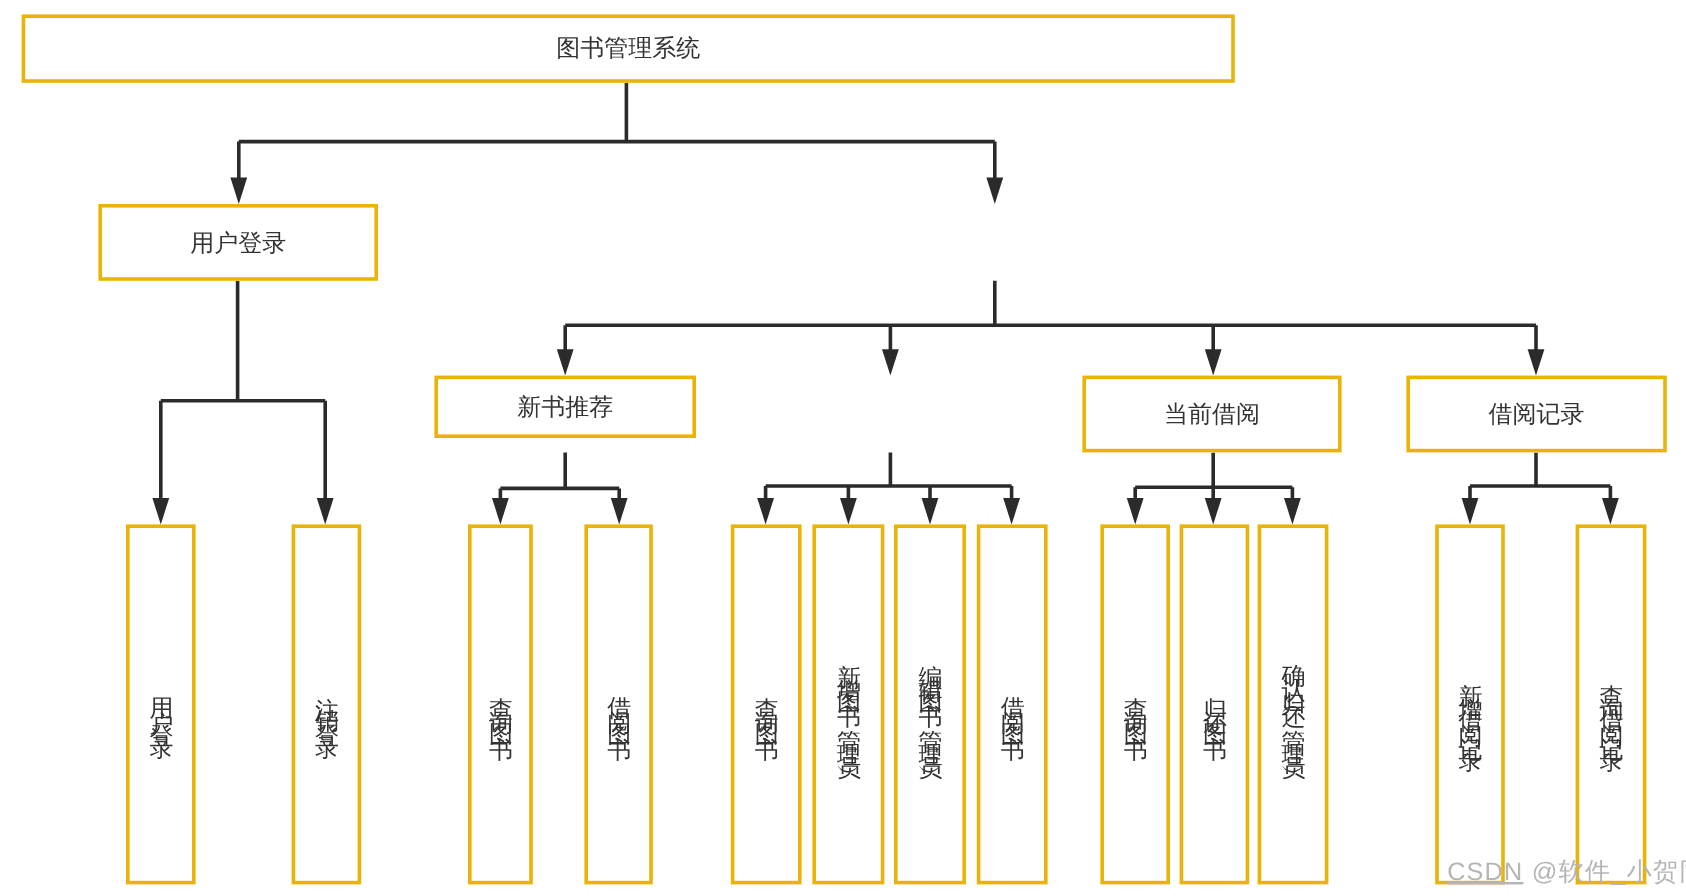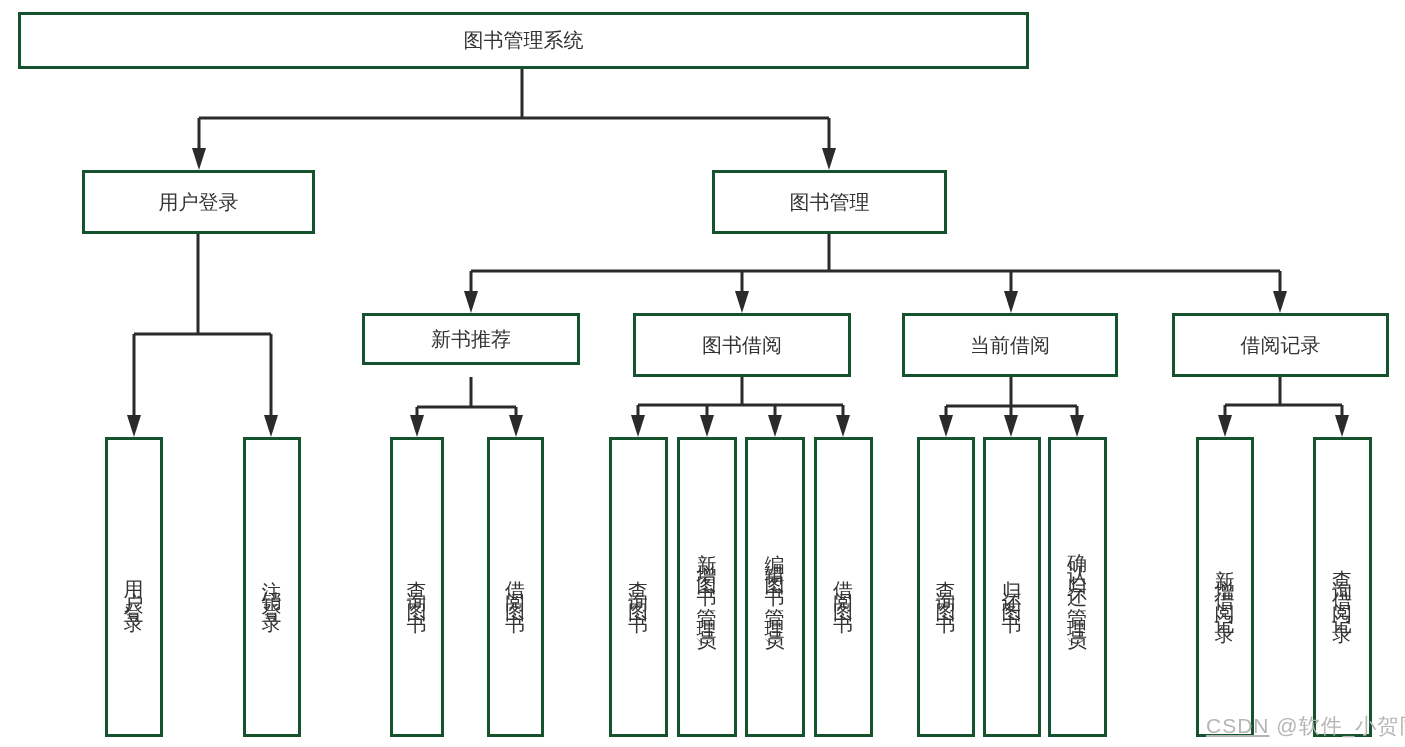--- a/index.html
+++ b/index.html
@@ -17,21 +17,21 @@
   }
   .wires {
     position: absolute;
     left: 0;
     top: 0;
     z-index: 1;
   }
   .node {
     position: absolute;
     box-sizing: border-box;
-    border: 3px solid #14532d;
+    border: 3px solid #eab308;
     background: #ffffff;
     display: flex;
     align-items: center;
     justify-content: center;
     color: #333333;
     font-size: 20px;
     z-index: 2;
     white-space: nowrap;
   }
   .leaf span {
@@ -96,24 +96,22 @@
       <polygon points="1004,415 1018,415 1011,437"></polygon>
       <polygon points="1070,415 1084,415 1077,437"></polygon>
       <polygon points="1218,415 1232,415 1225,437"></polygon>
       <polygon points="1335,415 1349,415 1342,437"></polygon>
     </g>
   </svg>
 
   <div class="node" style="left:18px; top:12px; width:1011px; height:57px;">图书管理系统</div>
 
   <div class="node" style="left:82px; top:170px; width:233px; height:64px;">用户登录</div>
-  <div class="node" style="left:712px; top:170px; width:235px; height:64px;">图书管理</div>
 
   <div class="node" style="left:362px; top:313px; width:218px; height:52px;">新书推荐</div>
-  <div class="node" style="left:633px; top:313px; width:218px; height:64px;">图书借阅</div>
   <div class="node" style="left:902px; top:313px; width:216px; height:64px;">当前借阅</div>
   <div class="node" style="left:1172px; top:313px; width:217px; height:64px;">借阅记录</div>
 
   <div class="node leaf" style="left:105px; top:437px; width:58px; height:300px;">
     <span>用户登录</span>
     </div>
   <div class="node leaf" style="left:243px; top:437px; width:58px; height:300px;">
     <span>注销登录</span>
     </div>
 

